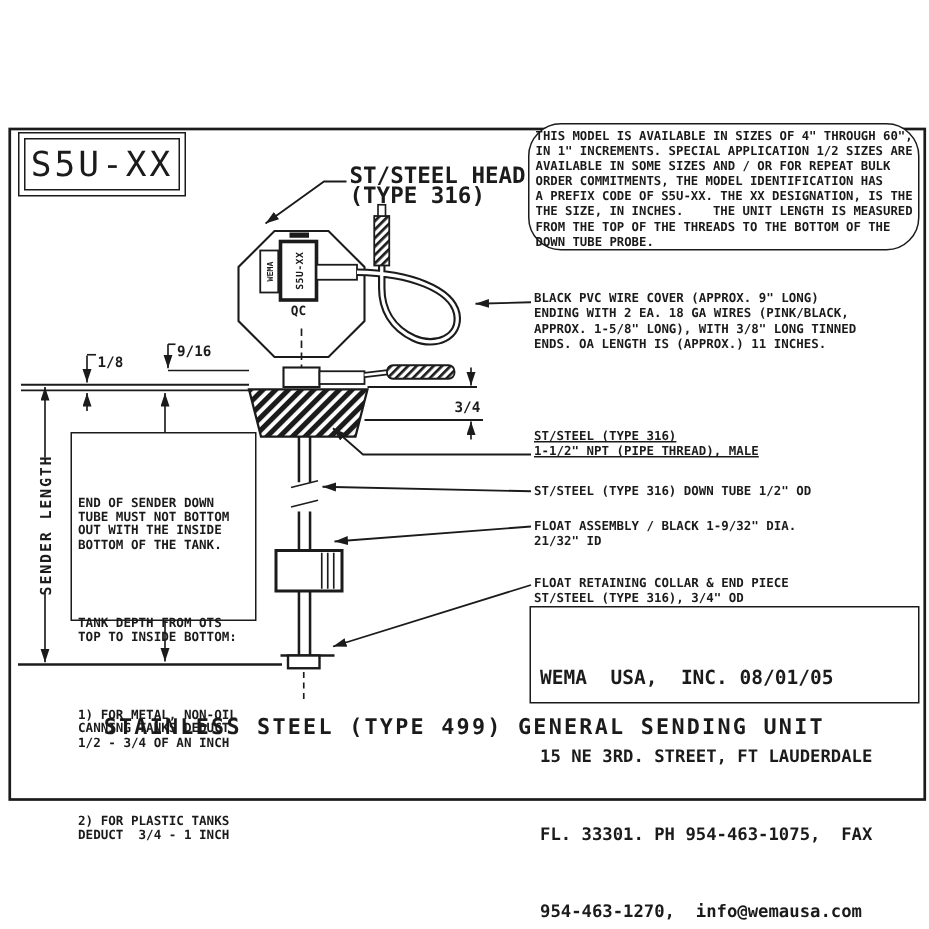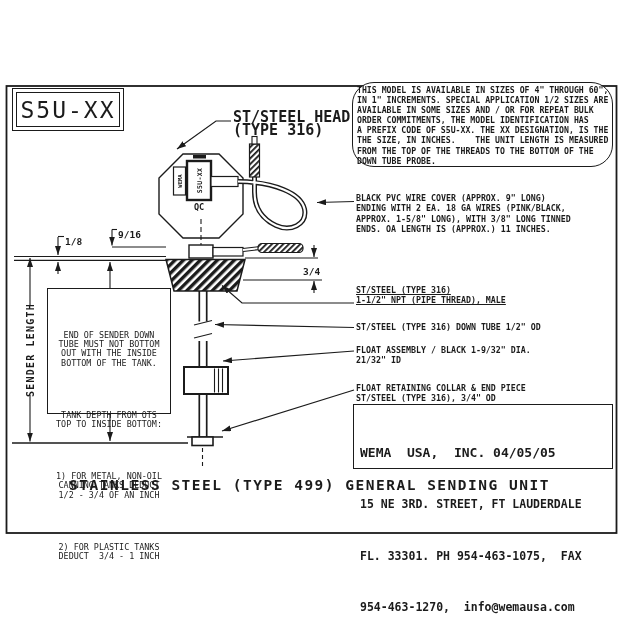--- a/index.html
+++ b/index.html
@@ -20,21 +20,21 @@
   #headlabel{left:233px;top:111px;font-size:15px;font-weight:bold;line-height:13px;}
   
   .callout{font-size:8.3px;font-weight:bold;line-height:10.4px;}
   #co-wire{left:356px;top:193px;}
   #co-npt{left:356px;top:285px;text-decoration:underline;}
   #co-dt{left:356px;top:322px;}
   #co-float{left:356px;top:345px;}
   #co-collar{left:356px;top:383px;}
   
   #notebox{left:47px;top:288px;width:124px;height:126px;padding:4px 4px;}
-  #notebox p{margin:0 0 5px 0;font-size:8.4px;font-weight:normal;line-height:9.2px;white-space:pre;text-align:center;}
+  #notebox p{margin:0 0 5px 0;font-size:8.4px;font-weight:bold;line-height:9.2px;white-space:pre;}
   
   #addrbox{left:353px;top:404px;width:260px;height:65px;padding:2px 6px;font-weight:bold;}
   #addrbox .l1{font-size:13px;line-height:15px;}
   #addrbox .ln{font-size:11.5px;line-height:13.5px;}
   
   .title{left:0;width:619px;text-align:center;font-size:14.5px;font-weight:bold;letter-spacing:1.5px;}
   #title1{top:477px;}
   #title2{top:500px;}
 </style>
 </head>
@@ -172,21 +172,21 @@
     <p>TANK DEPTH FROM OTS
 TOP TO INSIDE BOTTOM:</p>
     <p>1) FOR METAL, NON-OIL
 CANNING TANKS DEDUCT
 1/2 - 3/4 OF AN INCH</p>
     <p>2) FOR PLASTIC TANKS
 DEDUCT  3/4 - 1 INCH</p>
   </div>
 
   <div id="addrbox" class="txt boxed">
-    <div class="l1">WEMA  USA,  INC. 04/05/05</div>
+    <div class="l1">WEMA  USA,  INC. 08/01/05</div>
     <div class="ln">15 NE 3RD. STREET, FT LAUDERDALE</div>
     <div class="ln">FL. 33301. PH 954-463-1075,  FAX</div>
     <div class="ln">954-463-1270,  info@wemausa.com</div>
   </div>
 
   <div id="title1" class="txt title">STAINLESS STEEL (TYPE 499) GENERAL SENDING UNIT</div>
 
 </div>
 
 </body></html>

